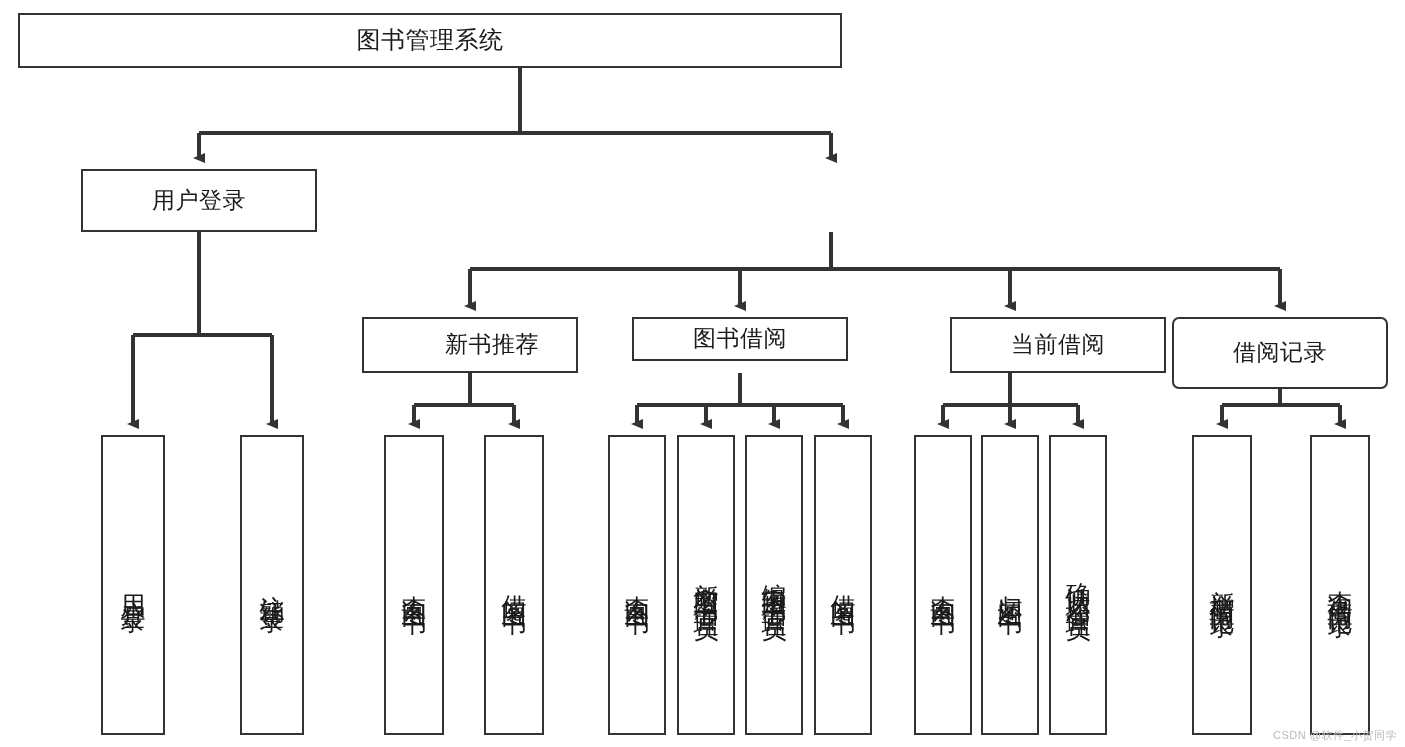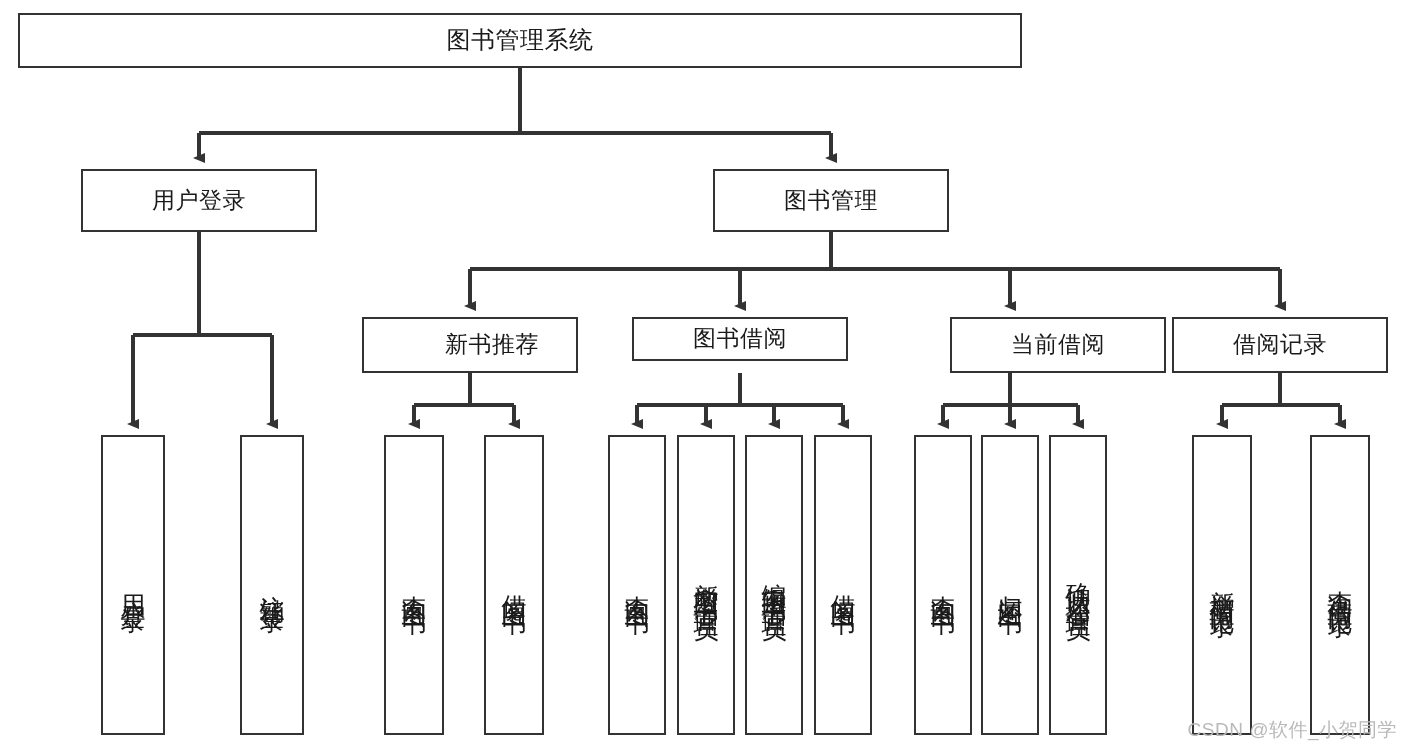--- a/index.html
+++ b/index.html
@@ -57,21 +57,21 @@
     writing-mode: vertical-rl;
     text-orientation: upright;
     font-size: 25px;
     letter-spacing: 5px;
     line-height: 1;
   }
   .watermark {
     position: absolute;
     right: 8px;
     bottom: 4px;
-    font-size: 19px;
+    font-size: 11px;
     color: #b9b9b9;
     letter-spacing: 0.5px;
     white-space: nowrap;
   }
 </style>
 </head>
 <body>
 
 <div id="canvas">
 
@@ -118,41 +118,38 @@
       <path d="M1010,405 L1010,424" marker-end="url(#arrow)"></path>
       <path d="M1078,405 L1078,424" marker-end="url(#arrow)"></path>
 
       <path d="M1280,373 L1280,405"></path>
       <path d="M1222,405 L1340,405"></path>
       <path d="M1222,405 L1222,424" marker-end="url(#arrow)"></path>
       <path d="M1340,405 L1340,424" marker-end="url(#arrow)"></path>
     </g>
   </svg>
 
-  <div class="node horiz root" style="left:18px; top:13px; width:1004px; height:55px;">
+  <div class="node horiz root" style="left:18px; top:13px; width:824px; height:55px;">
     <span class="label">图书管理系统</span>
   </div>
 
   <div class="node horiz" style="left:81px; top:169px; width:236px; height:63px;">
     <span class="label">用户登录</span>
-  </div>
-  <div class="node horiz" style="left:713px; top:169px; width:236px; height:63px;">
-    <span class="label">图书管理</span>
   </div>
 
   <div class="node horiz" style="left:362px; top:317px; width:216px; height:56px;padding-left:44px;">
     <span class="label">新书推荐</span>
   </div>
   <div class="node horiz" style="left:632px; top:317px; width:216px; height:44px;">
     <span class="label">图书借阅</span>
   </div>
   <div class="node horiz" style="left:902px; top:317px; width:216px; height:56px;margin-left:48px;">
     <span class="label">当前借阅</span>
   </div>
-  <div class="node horiz" style="left:1172px; top:317px; width:216px; height:56px;">
+  <div class="node horiz" style="left:1172px; top:317px; width:216px; height:72px;border-radius:7px;">
     <span class="label">借阅记录</span>
   </div>
 
   <div class="node vert" style="left:101px; top:435px; width:64px; height:300px;">
     <span class="label">用户登录</span>
   </div>
   <div class="node vert" style="left:240px; top:435px; width:64px; height:300px;">
     <span class="label">注销登录</span>
   </div>
 

